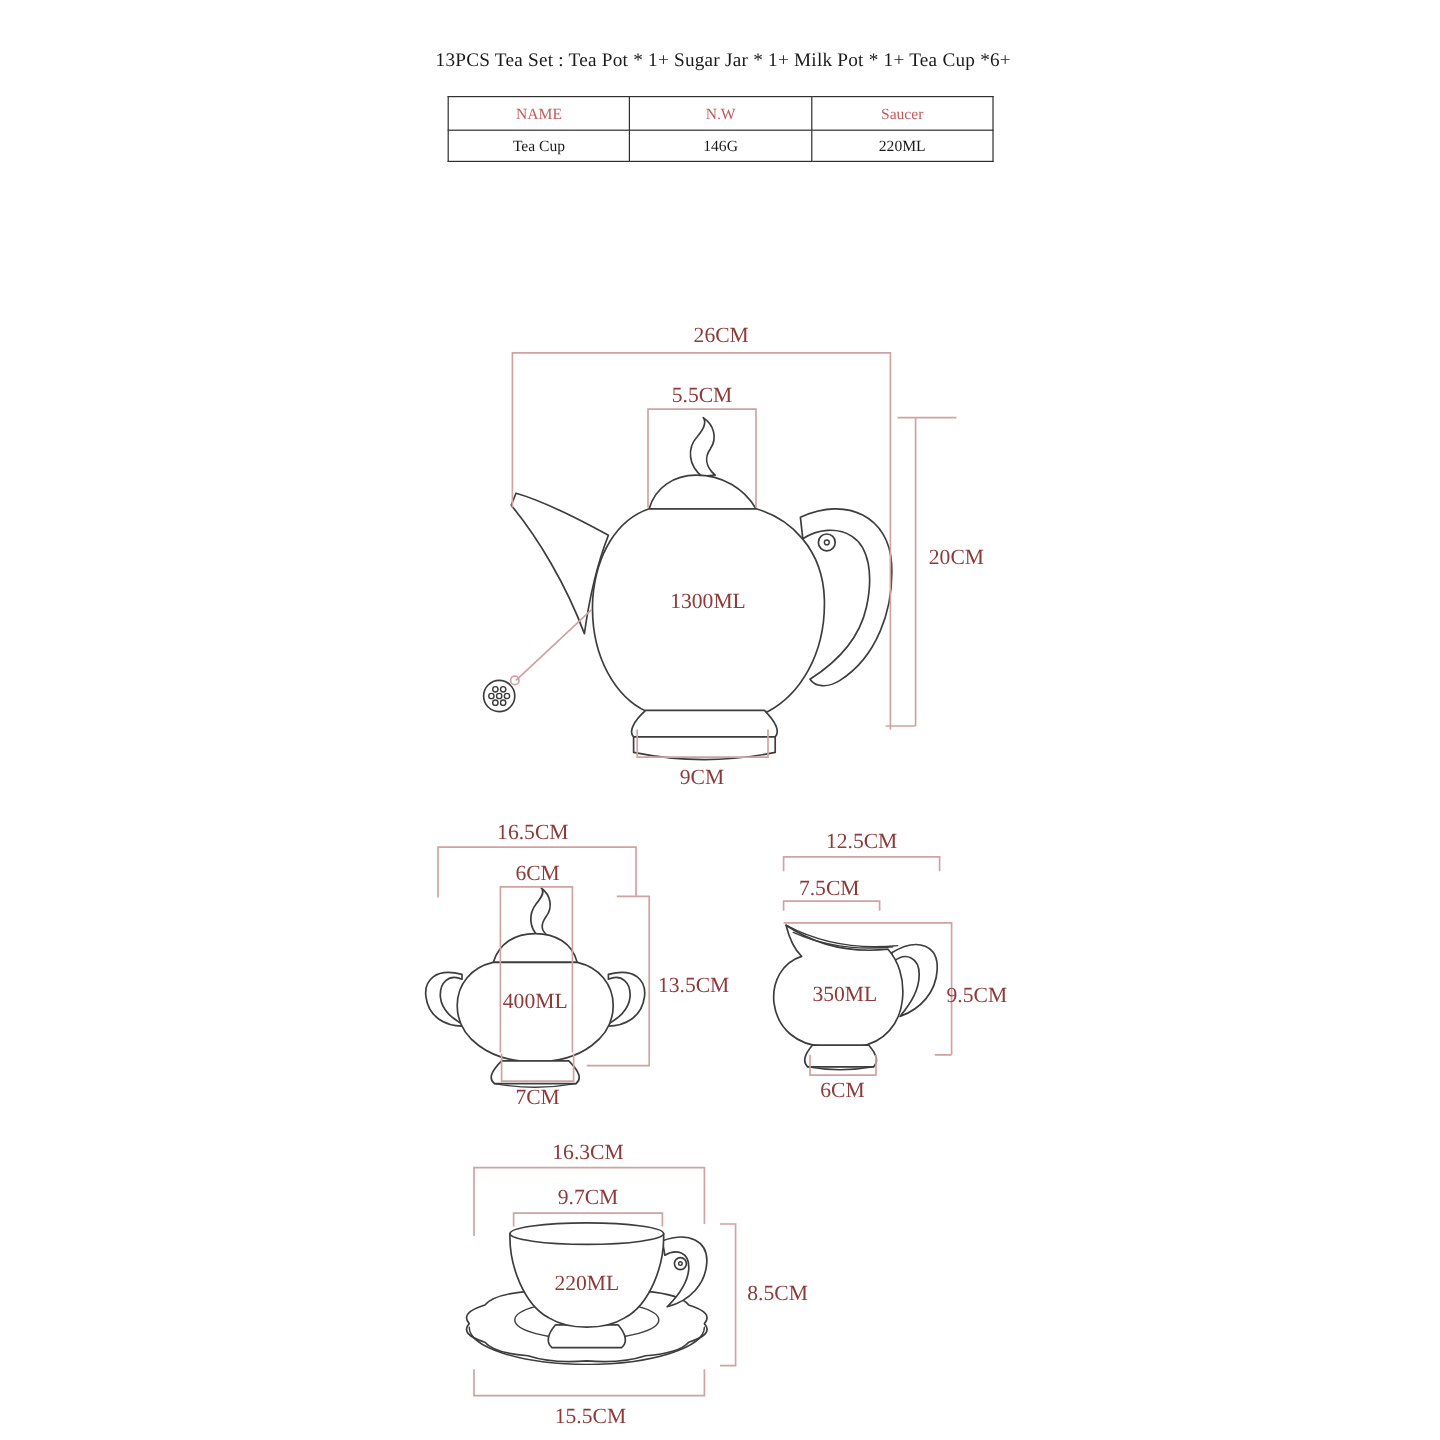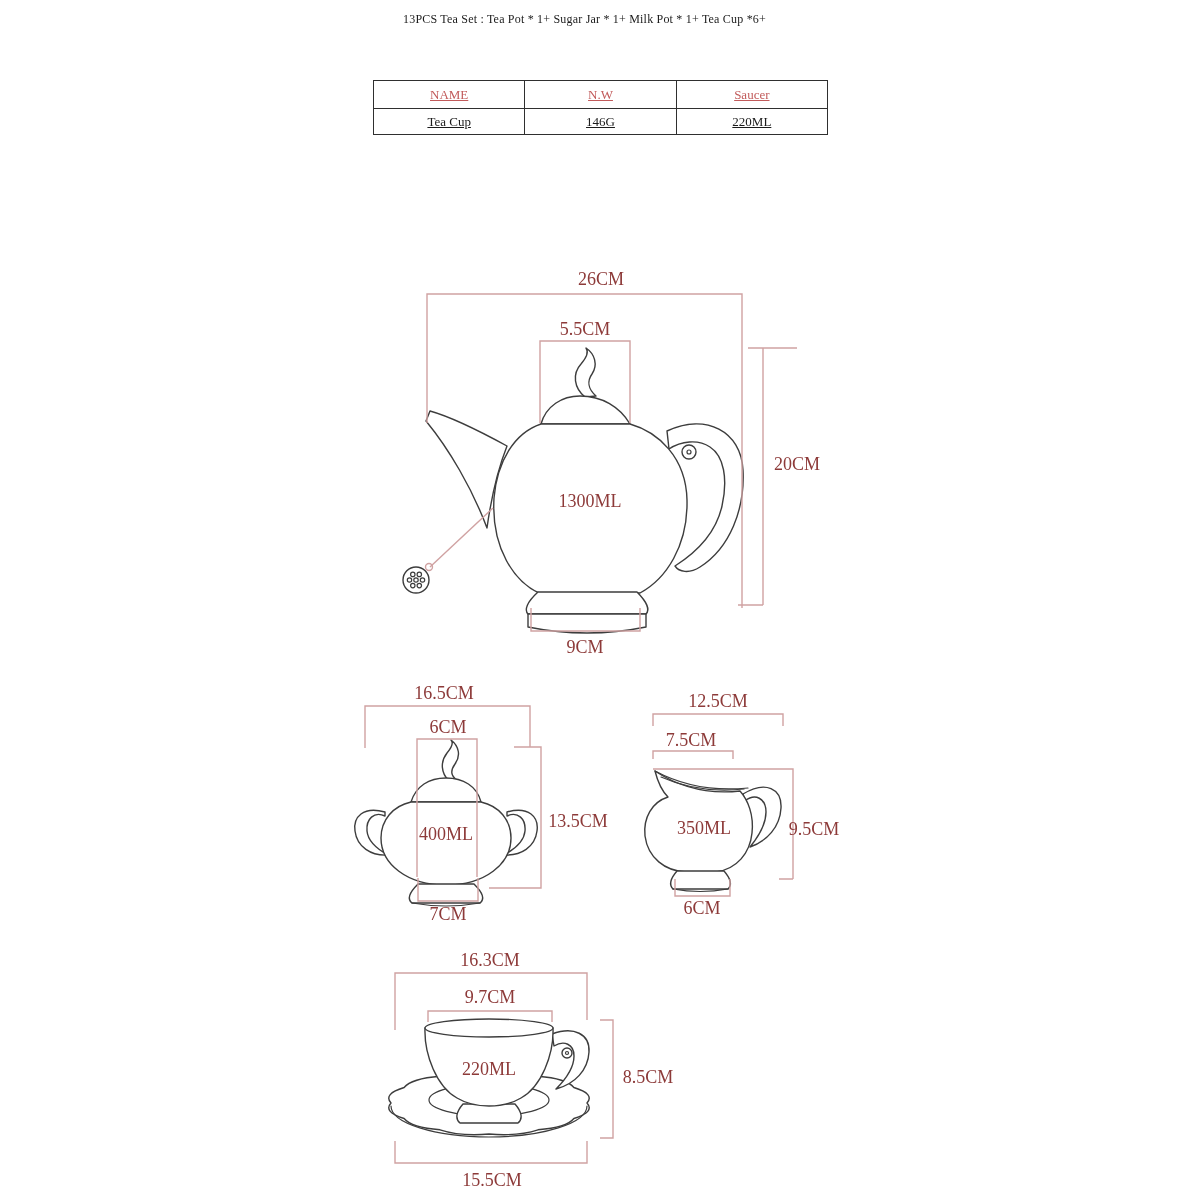--- a/index.html
+++ b/index.html
@@ -1,27 +1,27 @@
 <!DOCTYPE html>
 <html><head>
 <meta charset="utf-8">
 <style>
   html,body{margin:0;padding:0;background:#ffffff;}
   #page{position:relative;width:1200px;height:1200px;background:#ffffff;overflow:hidden;
         font-family:"Liberation Serif","DejaVu Serif",serif;}
   
-  #title{position:absolute;left:363px;top:8px;width:500px;
-         font-size:12px;color:#1b1b1b;line-height:23px;letter-spacing:.2px;margin-left:40px;}
+  #title{position:absolute;left:363px;top:39px;width:500px;
+         font-size:16px;color:#1b1b1b;line-height:23px;letter-spacing:.2px;}
   #title .line2{display:block;padding-left:98px;}
   
   #spec-table{position:absolute;left:373px;top:80px;width:455px;
               border-collapse:collapse;table-layout:fixed;
               font-size:13px;color:#1b1b1b;}
   #spec-table td,#spec-table th{border:1.5px solid #2f2f2f;text-align:center;
-              padding:0;height:25px;font-weight:normal;overflow:hidden;white-space:nowrap;text-decoration:underline;}
+              padding:0;height:25px;font-weight:normal;overflow:hidden;white-space:nowrap;}
   #spec-table th{height:27px;color:#c25b5b;}
   
   #diagram-canvas{position:absolute;left:0;top:0;}
   .outline{fill:#ffffff;stroke:#3d3d3d;stroke-width:1.4;stroke-linejoin:round;}
   .stroke-only{fill:none;stroke:#3d3d3d;stroke-width:1.2;stroke-linecap:round;}
   .dim{fill:none;stroke:#d0a2a2;stroke-width:1.4;}
   .dim-label{font-family:"Liberation Serif","DejaVu Serif",serif;font-size:18px;
              fill:#8d3a39;text-anchor:middle;}
 </style>
 </head>

